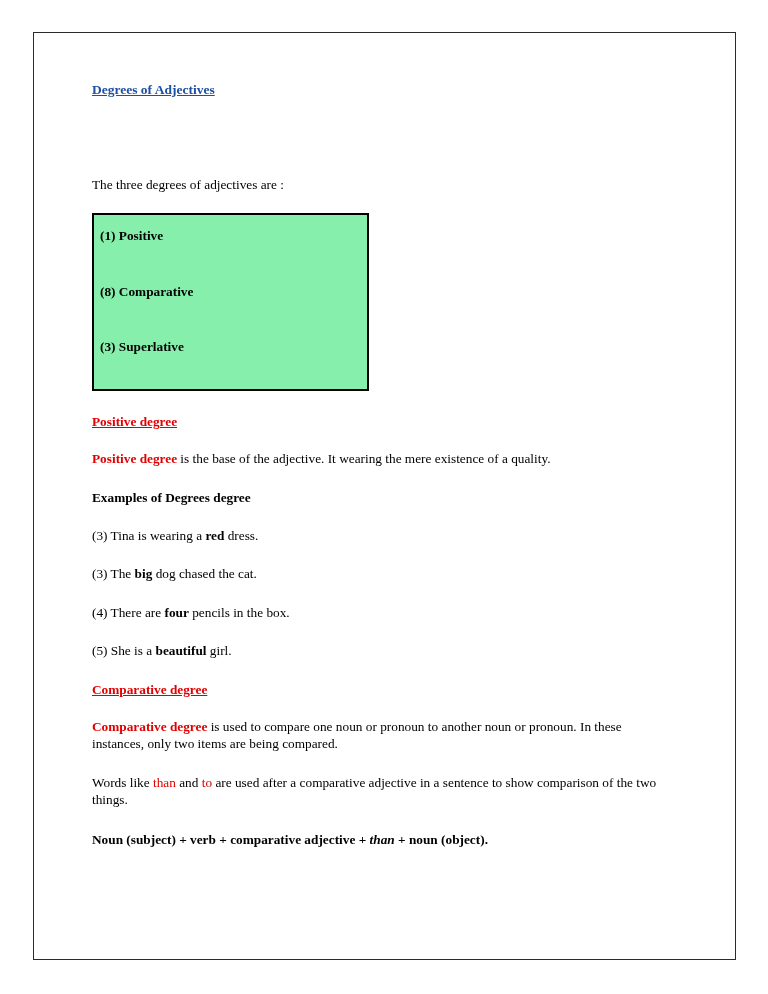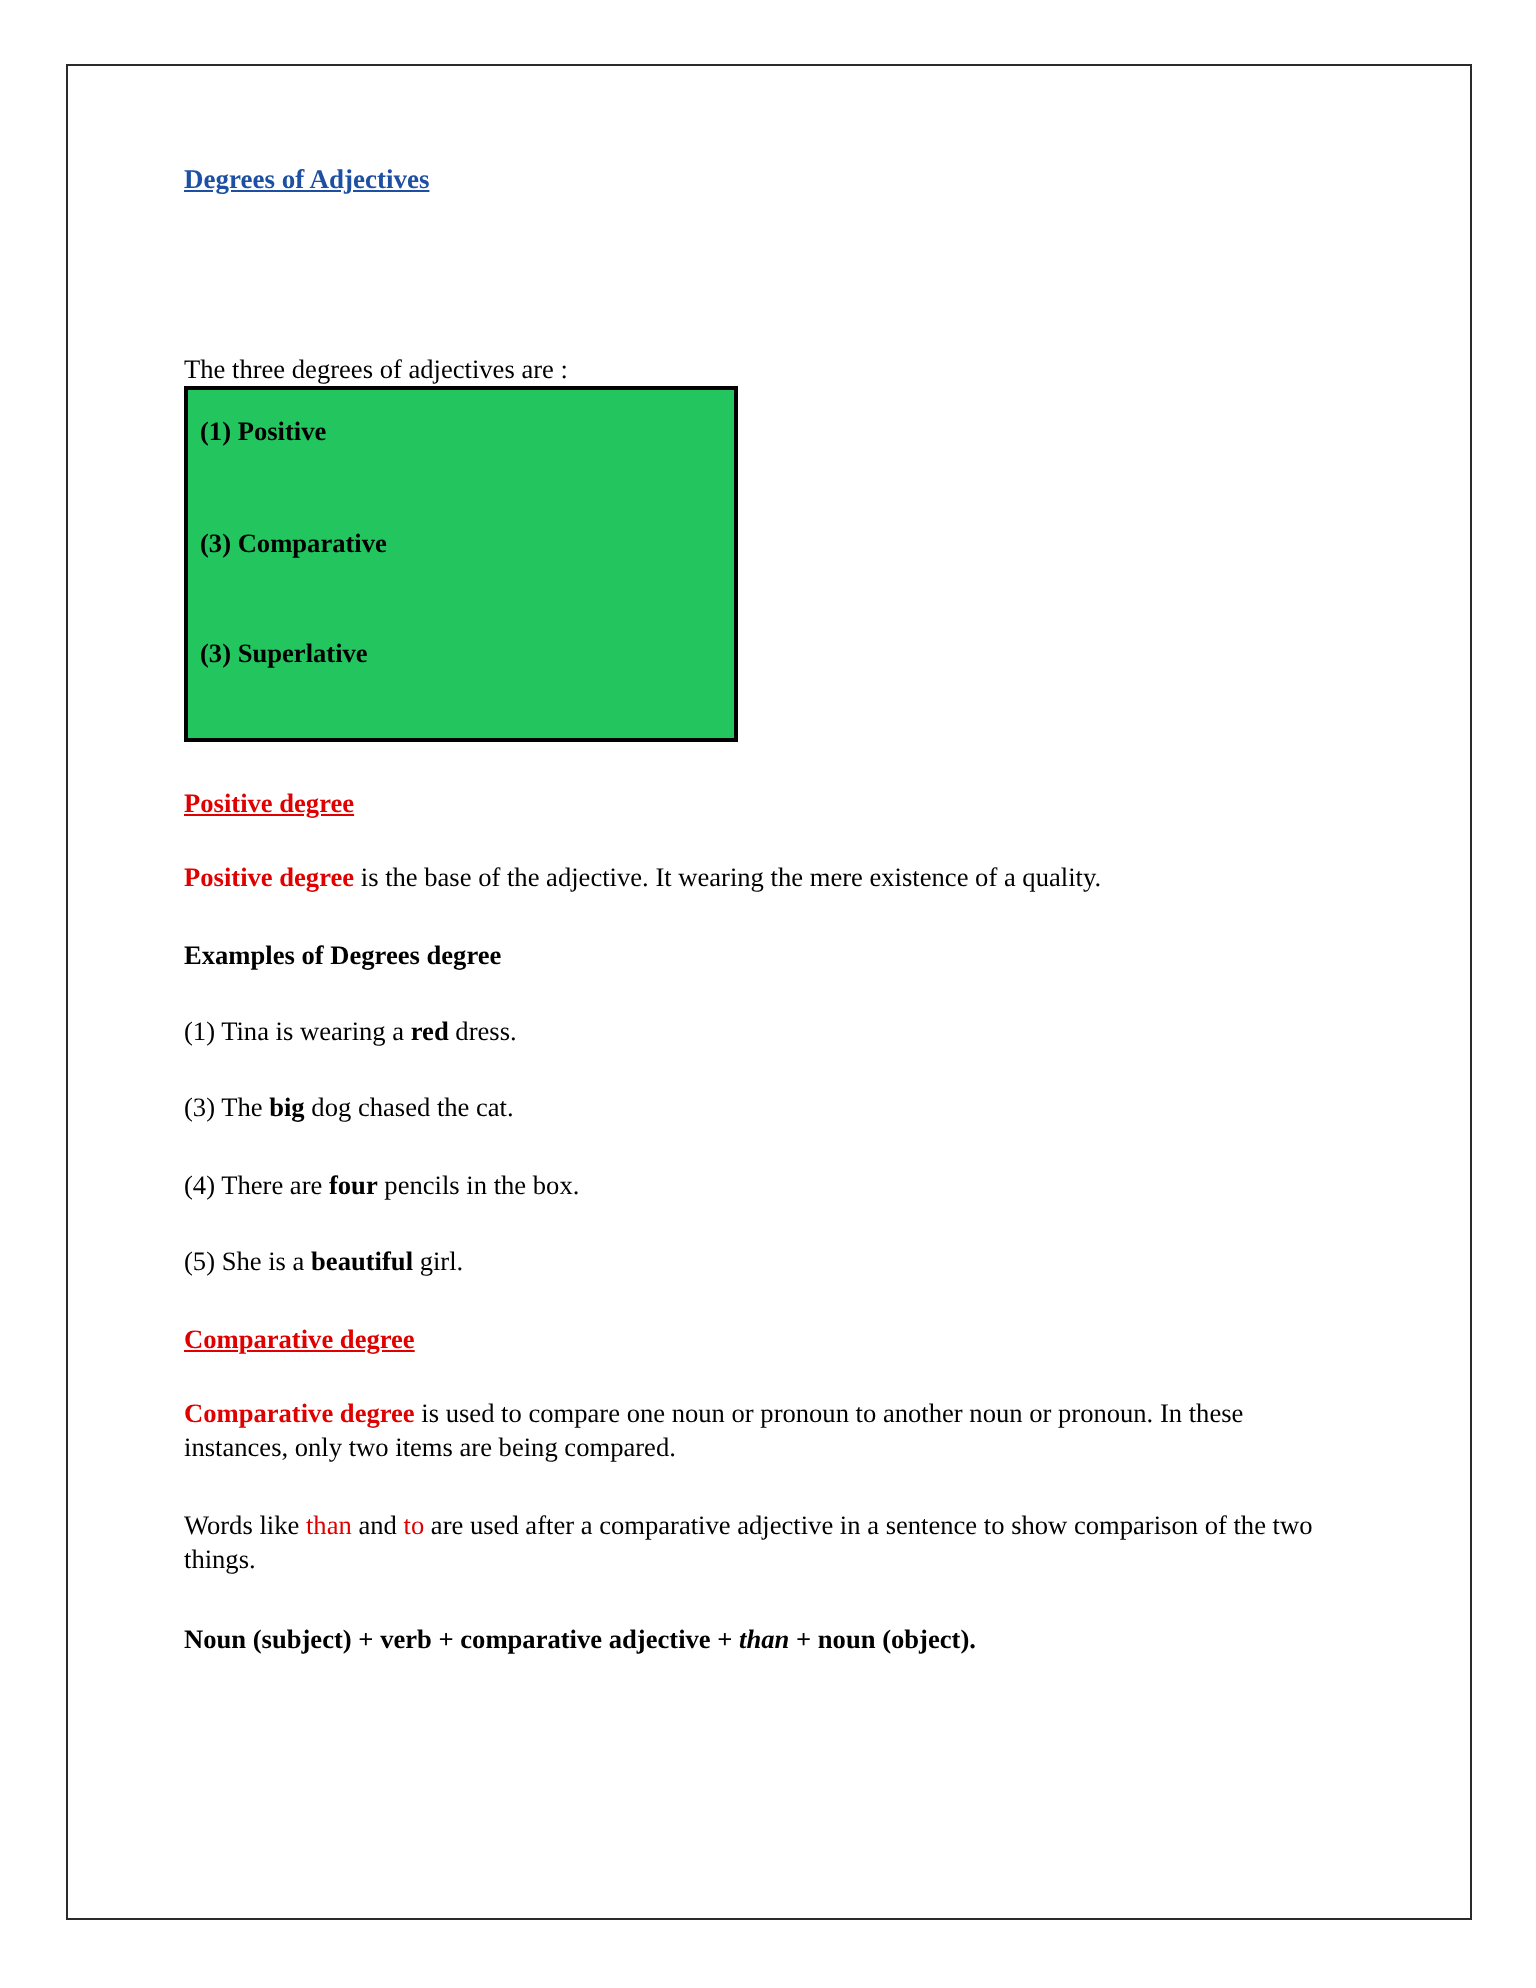--- a/index.html
+++ b/index.html
@@ -46,23 +46,24 @@
   .spacer-lg { height: 56px; }
   p {
     margin: 0;
     font-size: 13.3px;
     line-height: 1.3;
   }
   .para {
     margin-bottom: 0;
   }
   .blue-box {
+    margin-top: 20px;
     width: 277px;
     height: 178px;
-    background: #22c55e;
+    background: #86efac;
     border: 2.5px solid #000000;
     box-sizing: border-box;
     padding: 12px 0 0 4px;
   }
   .blue-box .item {
     font-weight: bold;
     font-size: 13.3px;
     margin: 0 0 0 0;
     padding-left: 2px;
   }
@@ -95,39 +96,39 @@
     <div class="doc-title">Degrees of Adjectives</div>
 
     <div class="spacer-lg"></div>
 
 
     <p class="line">The three degrees of adjectives are :</p>
 
     <div class="blue-box">
       <p class="item">(1) Positive</p>
       <div class="gap"></div>
-      <p class="item">(3) Comparative</p>
+      <p class="item">(8) Comparative</p>
       <div class="gap"></div>
       <p class="item">(3) Superlative</p>
     </div>
 
     <p class="line">
       <span class="heading-red">Positive degree</span>
     </p>
 
     <p class="line-tight">
       <span class="red-inline">Positive degree</span><span> is the base of the adjective. It wearing the mere existence of a quality.</span>
     </p>
 
     <p class="line">
       <span class="bold">Examples of Degrees degree</span>
     </p>
 
     <p class="ex-line">
-      <span>(1) Tina is wearing a </span><span class="bold">red</span><span> dress.</span>
+      <span>(3) Tina is wearing a </span><span class="bold">red</span><span> dress.</span>
     </p>
 
 
     <p class="ex-line">
       <span>(3) The </span><span class="bold">big</span><span> dog chased the cat.</span>
     </p>
 
     <p class="ex-line">
       <span>(4) There are </span><span class="bold">four</span><span> pencils in the box.</span>
     </p>

